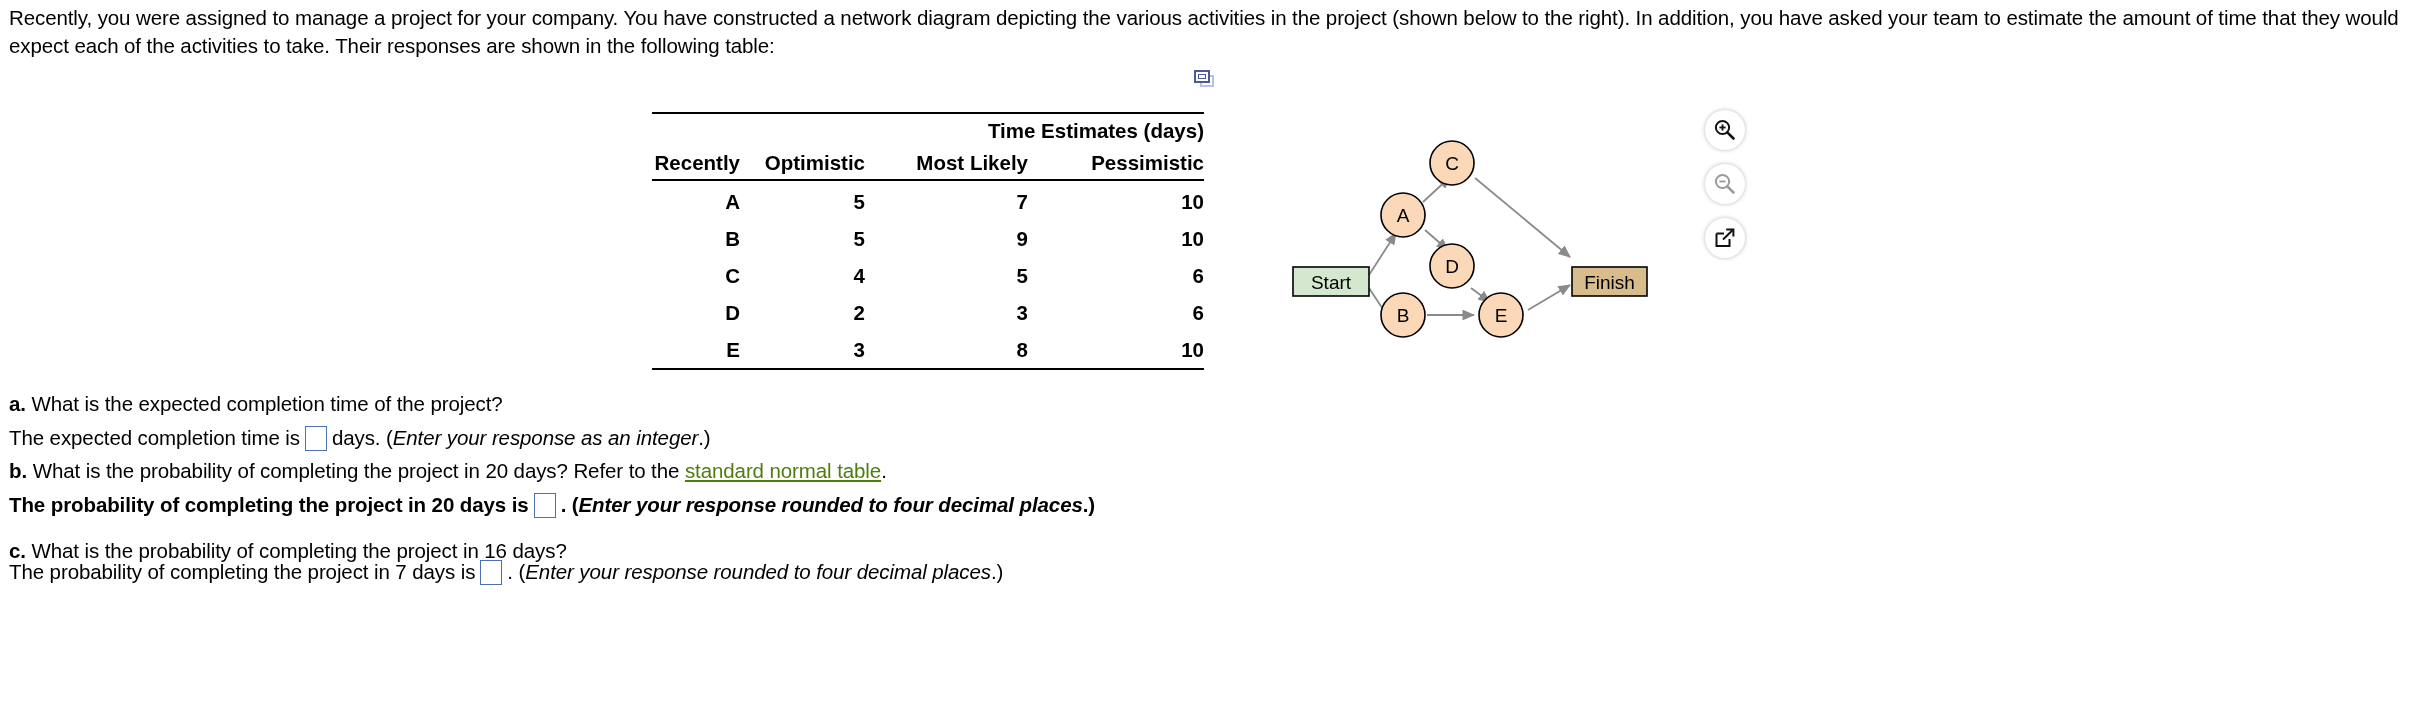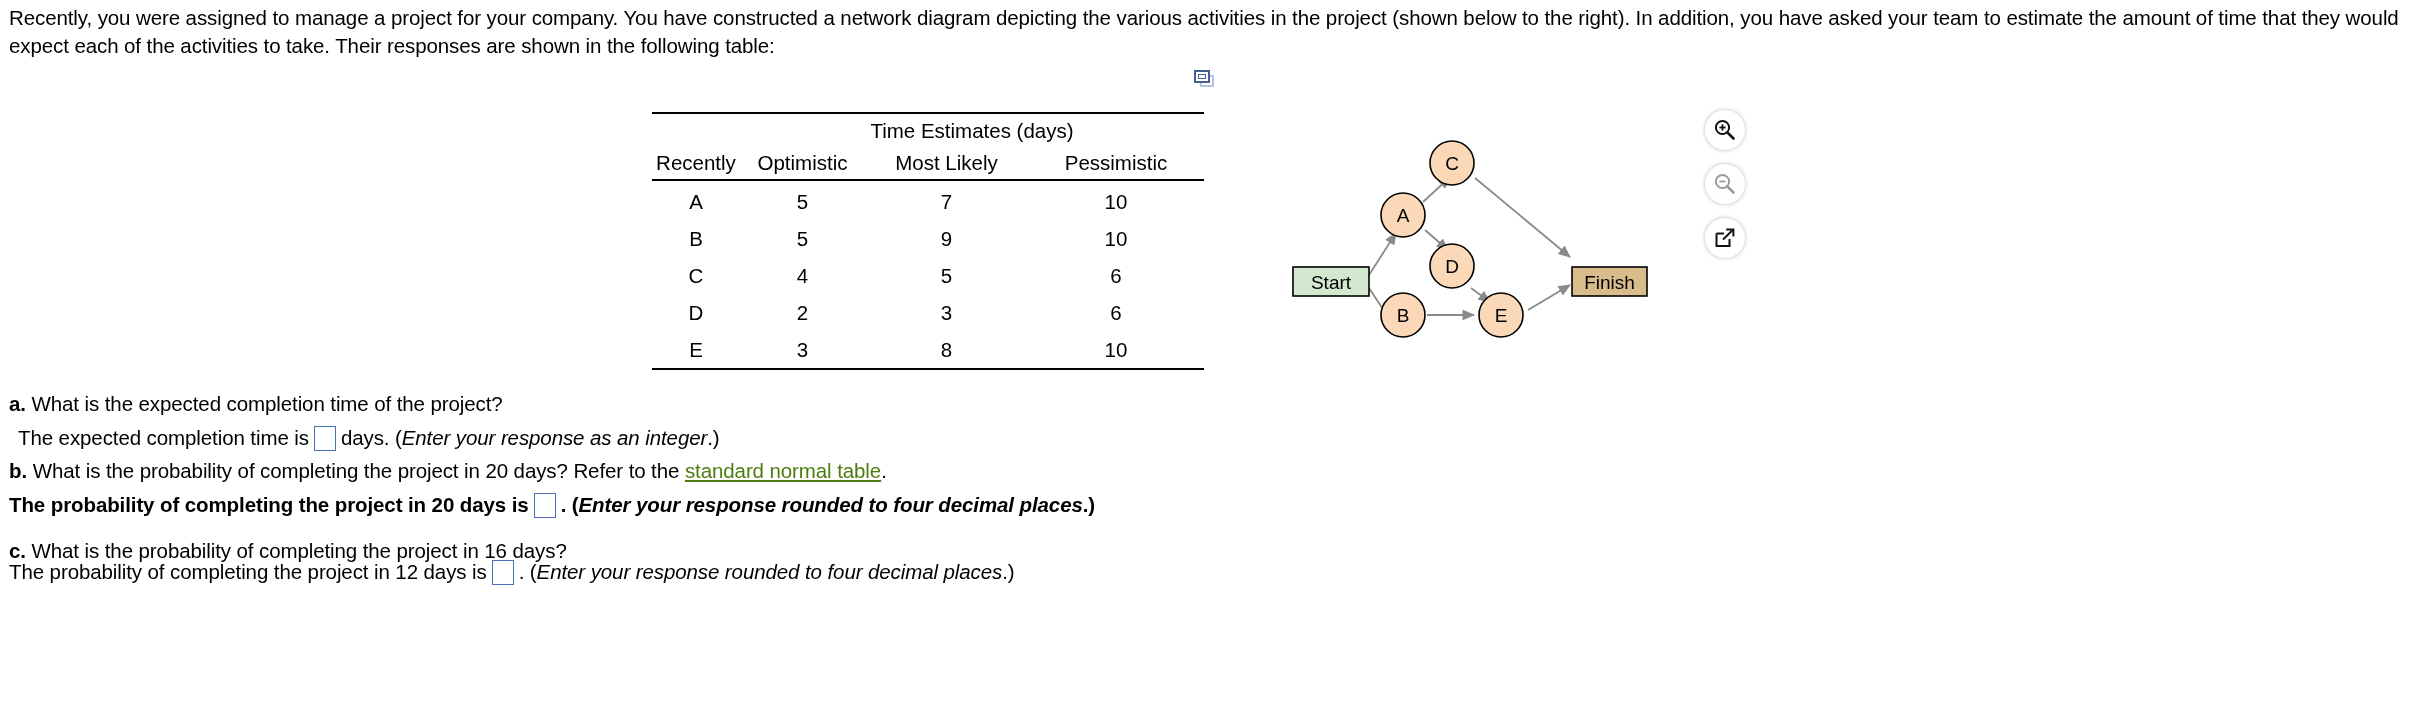--- a/index.html
+++ b/index.html
@@ -69,22 +69,22 @@
   #est-table {
     position: absolute;
     left: 652px;
     top: 112px;
     width: 552px;
     border-collapse: collapse;
     font-size: 20.5px;
   }
   #est-table td, #est-table th {
     padding: 0;
-    text-align: center;
-    font-weight: normal;
+    text-align: right;
+    font-weight: bold;
   }
   .rule-top td {
     border-top: 2px solid #000;
     height: 2px;
     font-size: 0;
     line-height: 0;
     padding: 0;
   }
   .rule-mid td {
     border-top: 2px solid #000;
@@ -202,21 +202,21 @@
     margin: 0 5px;
     box-sizing: border-box;
   }
   .link {
     color: #4d7c0f;
     text-decoration: underline;
     cursor: pointer;
   }
 
   #q-a-head  { top: 391px; }
-  #q-a-ans   { top: 425px; margin-left: 9px; }
+  #q-a-ans   { top: 425px; }
   #q-b-head  { top: 458px; }
   #q-b-ans   { top: 492px; font-weight: bold; }
   #q-c-head  { top: 538px; }
   #q-c-ans   { top: 559px; }
 </style>
 </head>
 <body>
 
 <div id="intro">Recently, you were assigned to manage a project for your company. You have constructed a network diagram depicting the various activities in the project (shown below to the right). In addition, you have asked your team to estimate the amount of time that they would expect each of the activities to take. Their responses are shown in the following table:</div>
 
@@ -375,14 +375,14 @@
 <div id="q-b-ans" class="qline">
   <span>The probability of completing the project in 20 days is</span><span class="answer-box"></span><span>. (</span><span class="ital">Enter your response rounded to four decimal places</span><span>.)</span>
 </div>
 
 <div id="q-c-head" class="qline">
   <span class="qlabel">c.</span>
   <span>What is the probability of completing the project in 16 days?</span>
 </div>
 
 <div id="q-c-ans" class="qline">
-  <span>The probability of completing the project in 12 days is</span><span class="answer-box"></span><span>. (</span><span class="ital">Enter your response rounded to four decimal places</span><span>.)</span>
+  <span>The probability of completing the project in 7 days is</span><span class="answer-box"></span><span>. (</span><span class="ital">Enter your response rounded to four decimal places</span><span>.)</span>
 </div>
 
 </body></html>

